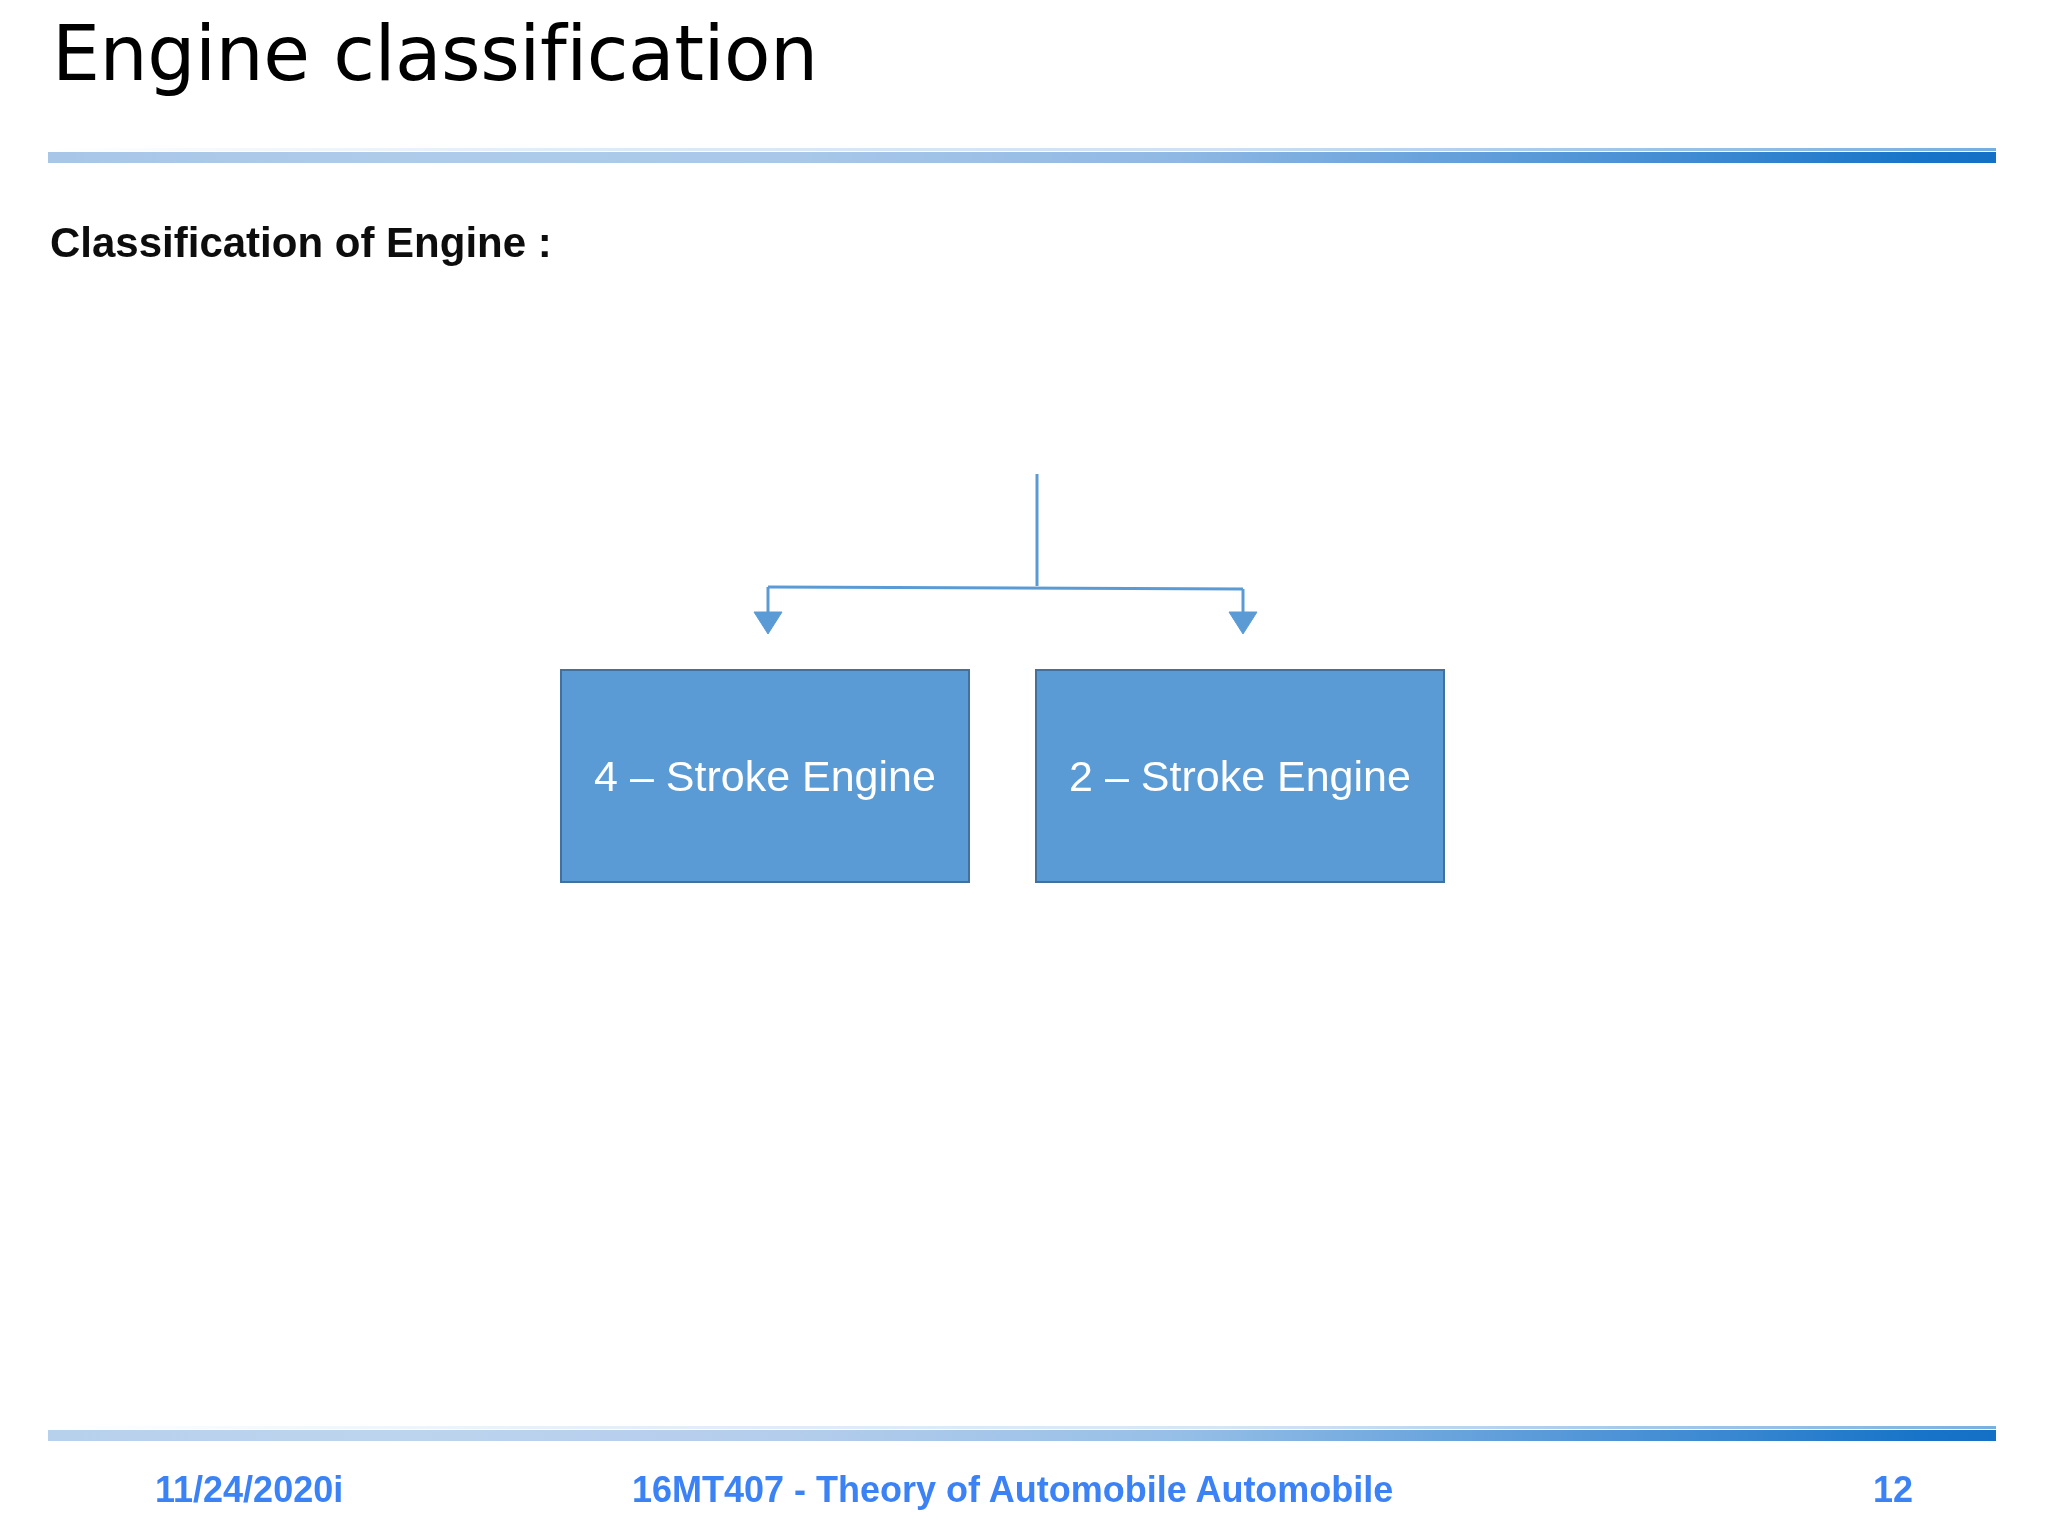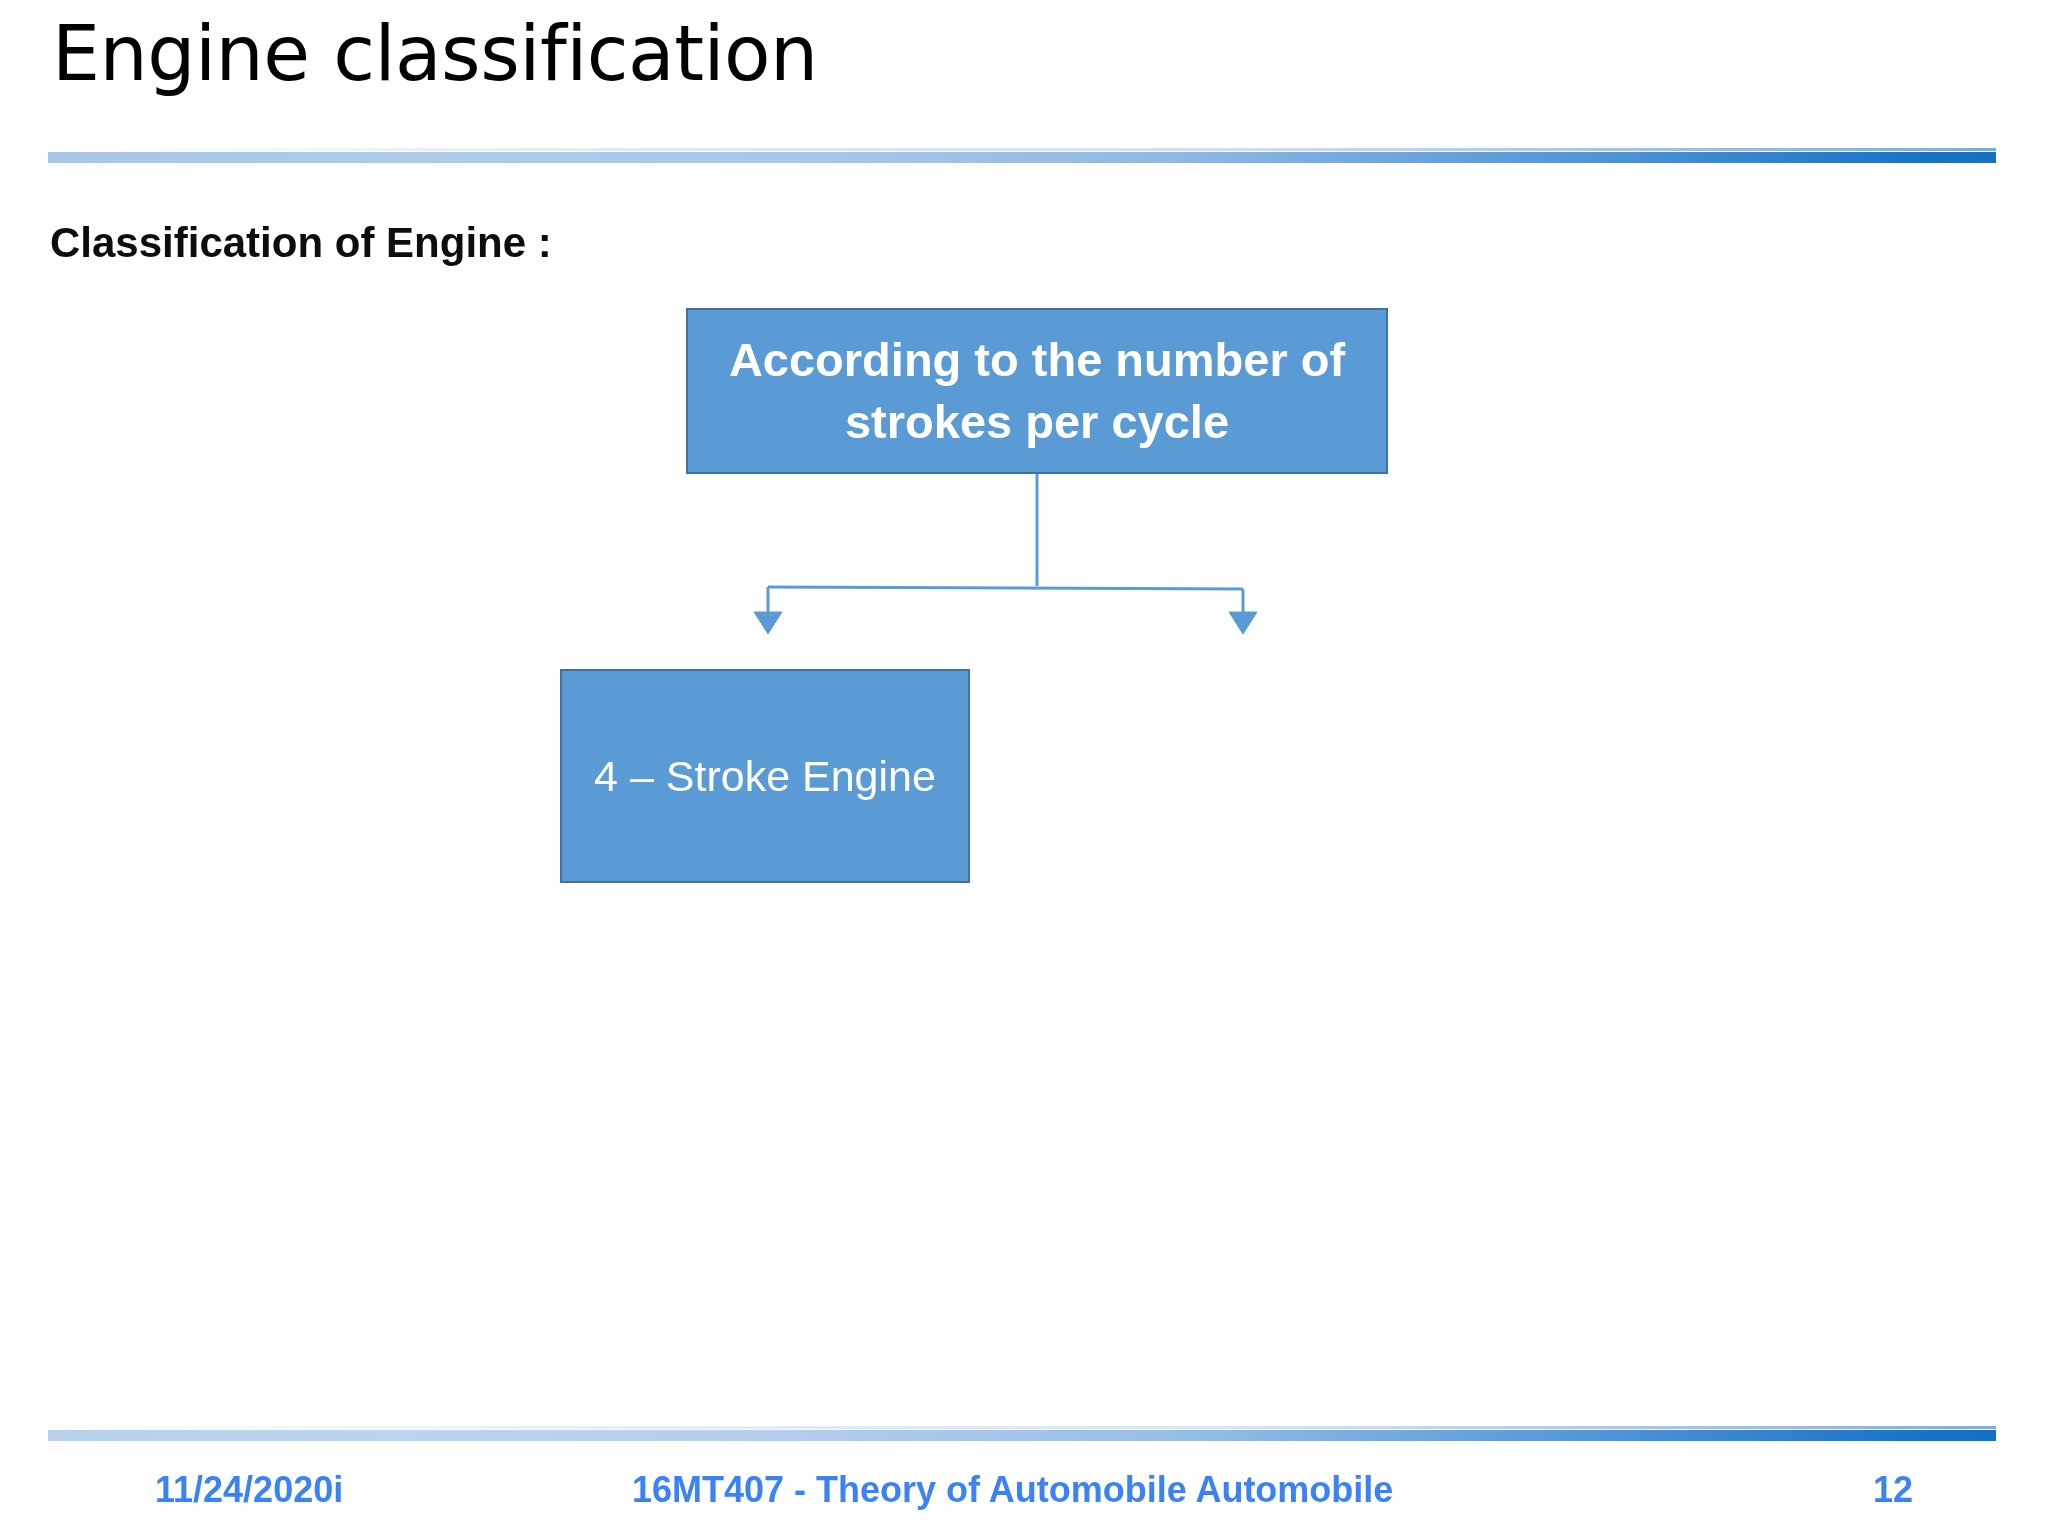--- a/index.html
+++ b/index.html
@@ -206,28 +206,28 @@
 
       <path d="M 768 587 L 768 614" stroke="#5b9bd5" stroke-width="3" fill="none"></path>
 
       <path d="M 754 612 L 782 612 L 768 634 Z" fill="#5b9bd5" stroke="#5b9bd5" stroke-width="1"></path>
 
       <path d="M 1243 589 L 1243 614" stroke="#5b9bd5" stroke-width="3" fill="none"></path>
 
       <path d="M 1229 612 L 1257 612 L 1243 634 Z" fill="#5b9bd5" stroke="#5b9bd5" stroke-width="1"></path>
     </svg>
 
-    <div class="node node-root">
-      <span>According to the number of strokes per cycle</span>
-    </div>
 
     <div class="node node-leaf node-leaf-left">
       <span>4 – Stroke Engine</span>
     </div>
 
+    <div class="node node-leaf node-leaf-right">
+      <span>2 – Stroke Engine</span>
+    </div>
 
   </div>
 
   <div class="footer-rule-hairline"></div>
   <div class="footer-rule"></div>
 
   <div class="footer">
     <div class="footer-text footer-date">11/24/2020i</div>
     <div class="footer-text footer-title">16MT407 - Theory of Automobile Automobile</div>
     <div class="footer-text footer-page">12</div>

